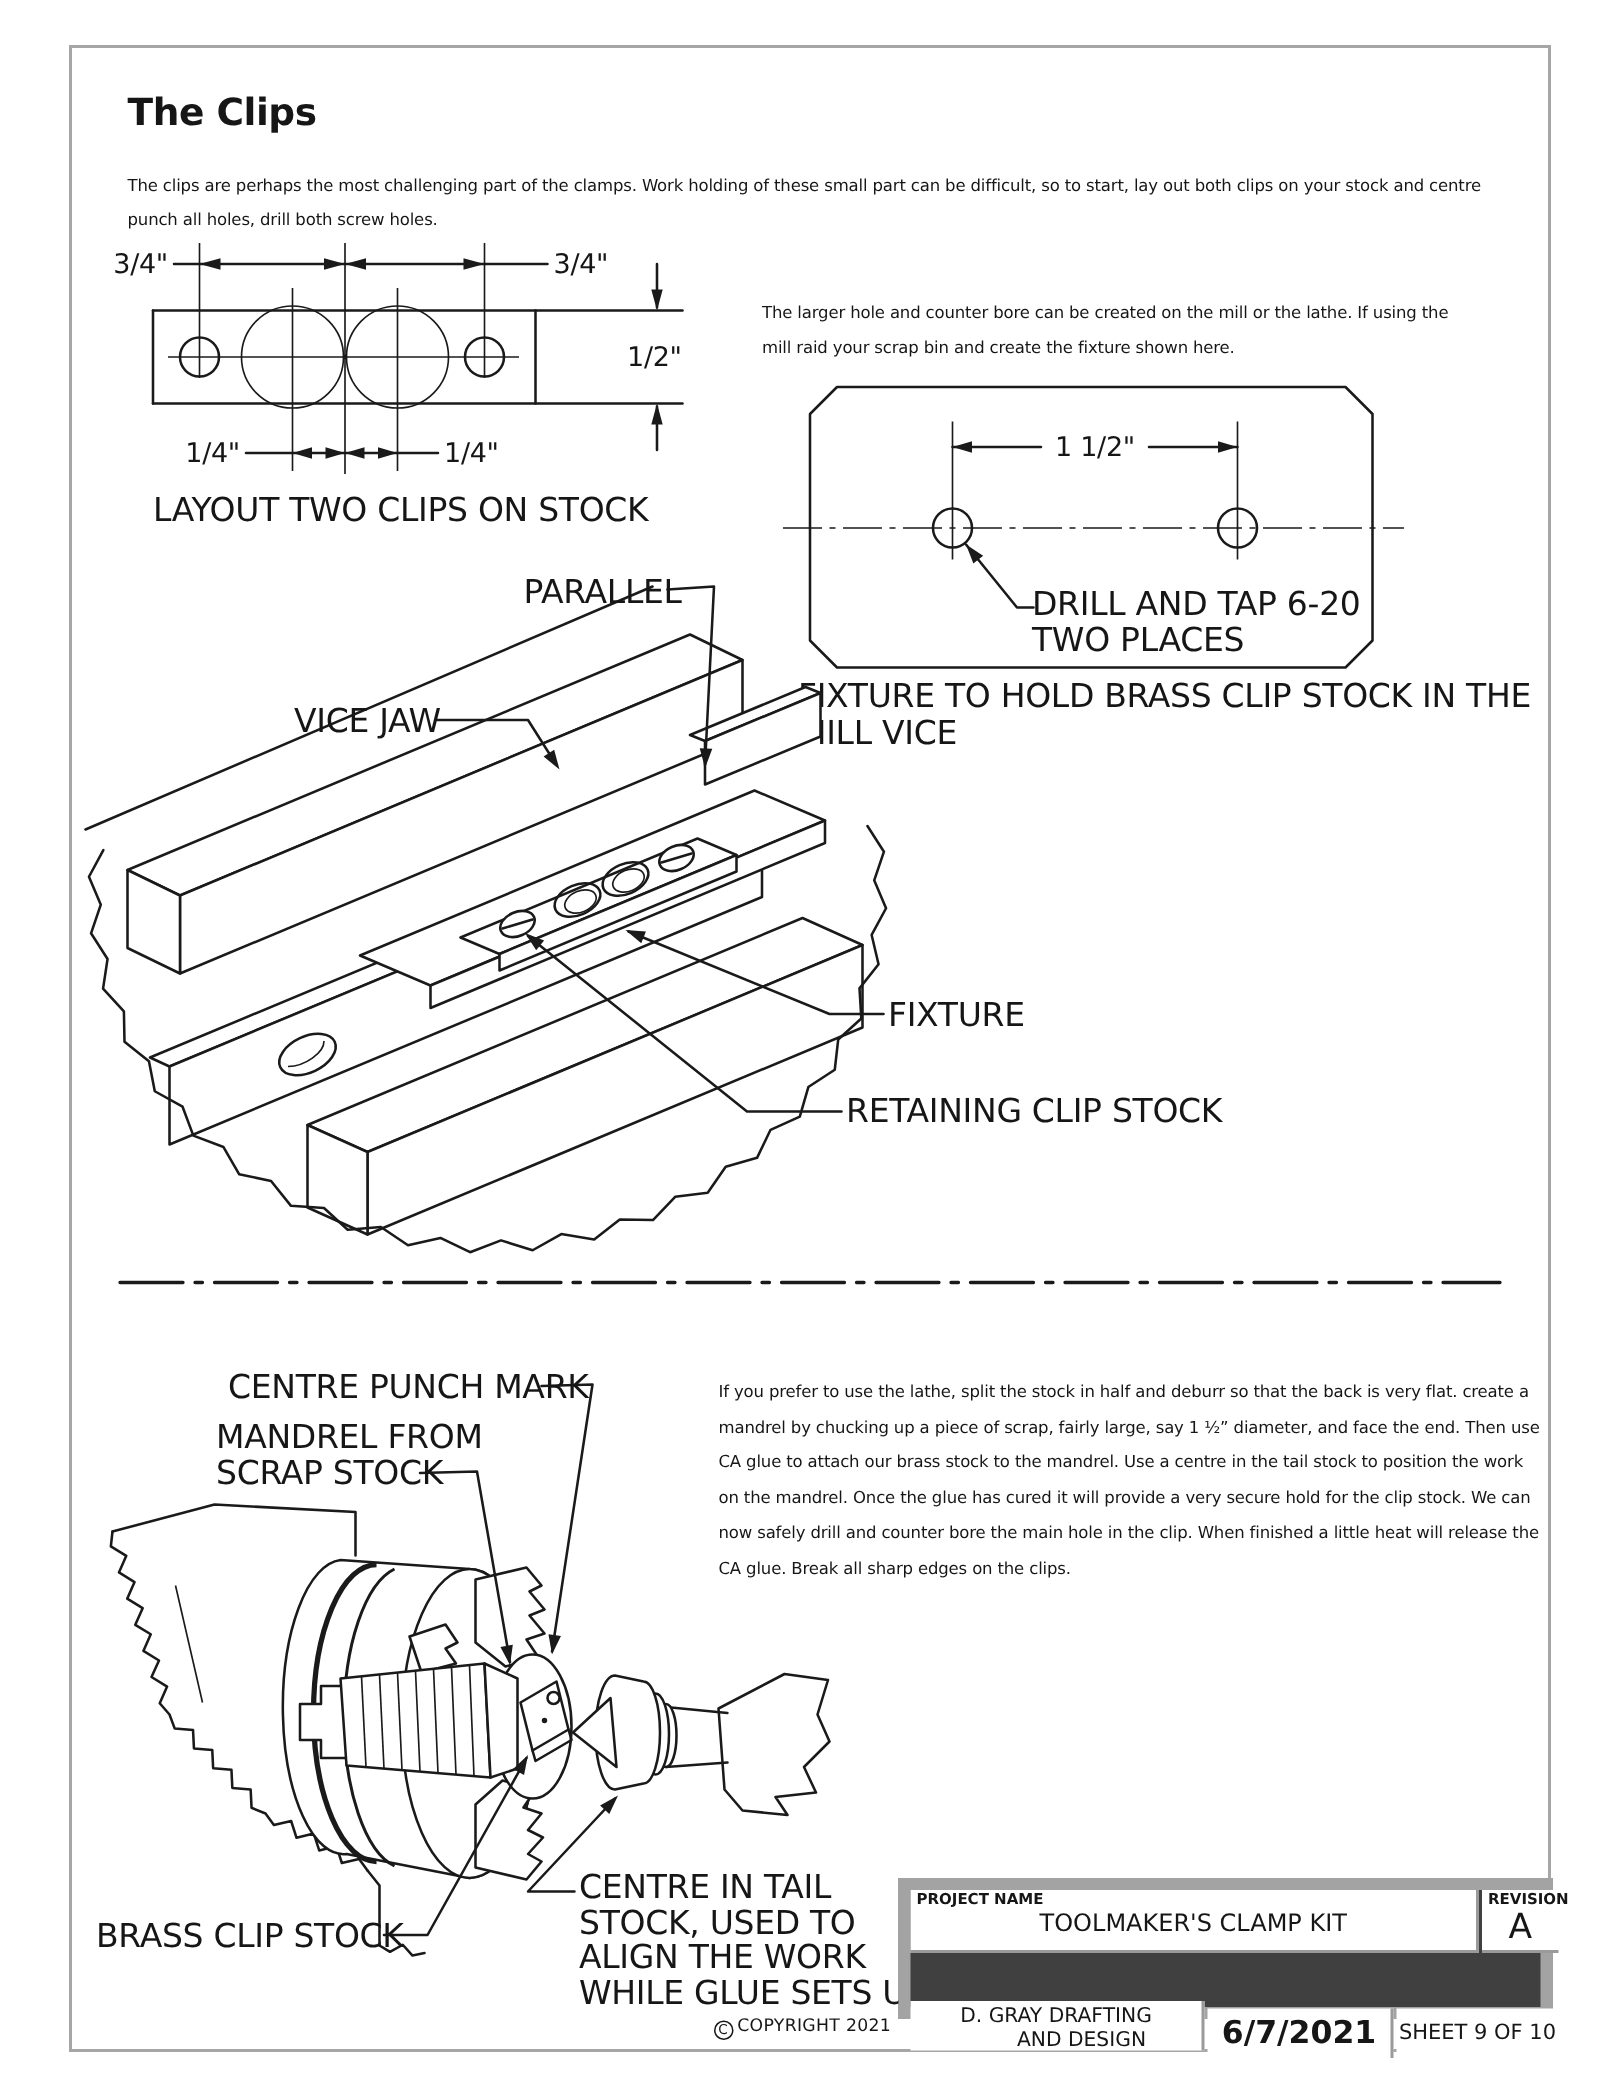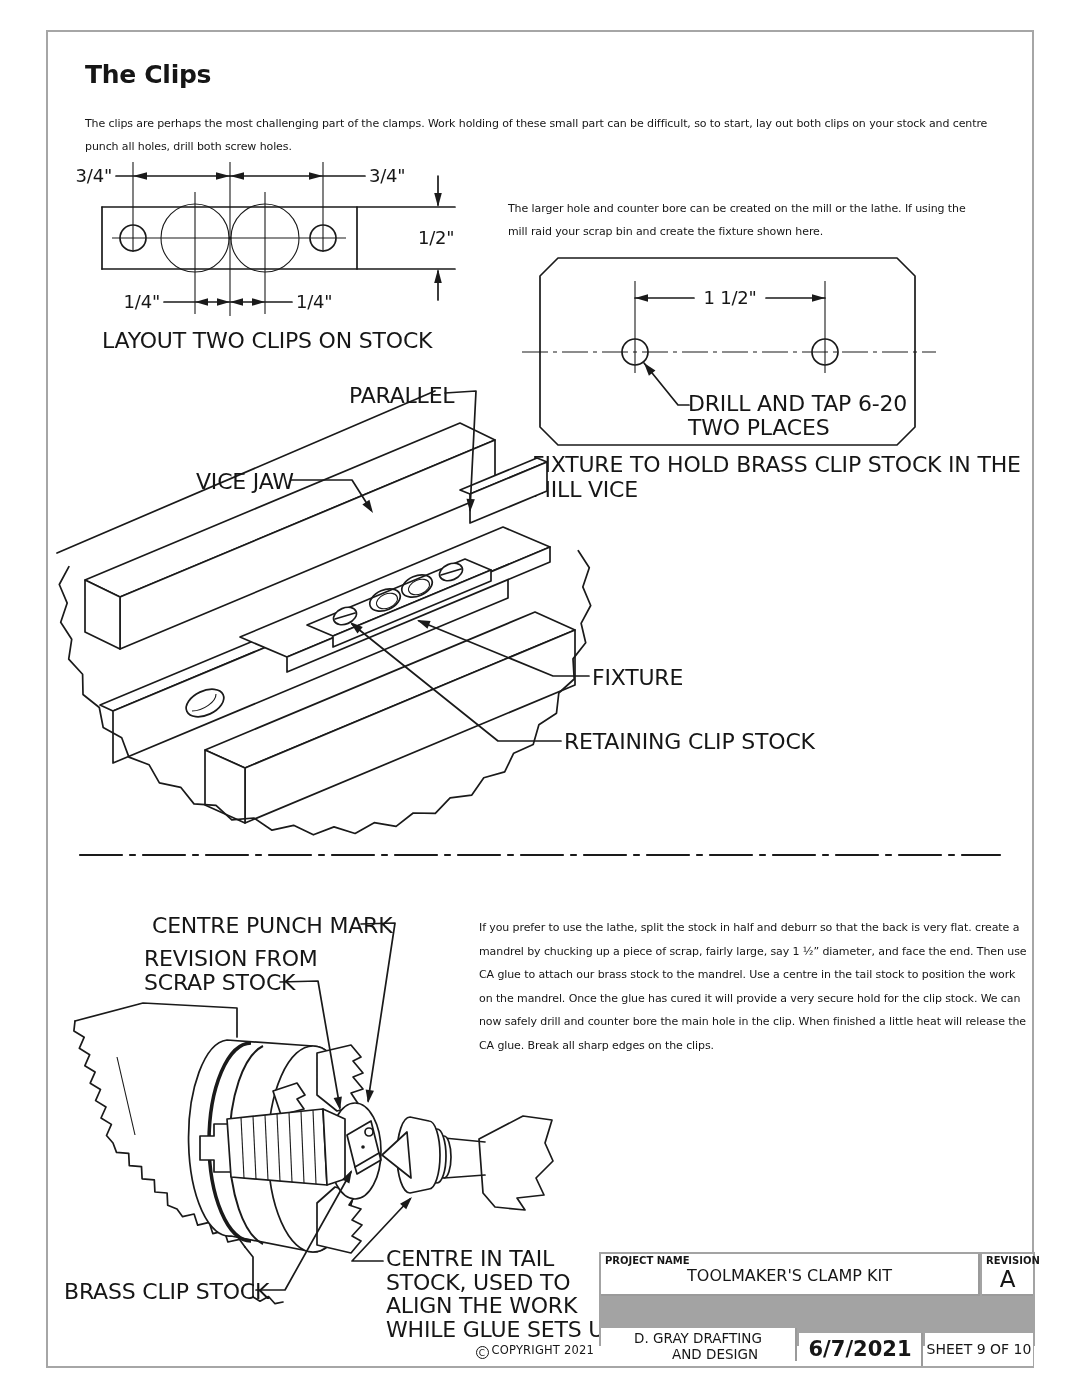--- a/index.html
+++ b/index.html
@@ -10,21 +10,21 @@
   .para { font-size:11px; line-height:23px; letter-spacing:-0.1px;margin-top:20px; }
   .lbl { font-size:22px; white-space:nowrap; letter-spacing:-0.2px; }
   .lbl div { line-height:23.5px; }
   svg text.dim { font-size:18px; fill:#161616; letter-spacing:-0.2px; }
   svg { overflow:visible; }
   .stroke { fill:none; stroke:#1a1a1a; stroke-width:1.7; stroke-linejoin:round; stroke-linecap:round; }
   .wfill { fill:#ffffff; stroke:#1a1a1a; stroke-width:1.7; stroke-linejoin:round; }
   .thin  { fill:none; stroke:#1a1a1a; stroke-width:1.1; }
   .arrow { fill:#1a1a1a; stroke:none; }
   
-  .tb { position:absolute; left:599px; top:1252px; width:436px; height:94px; border:2px solid #a3a3a3; background:#a3a3a3; }
+  .tb { position:absolute; left:599px; top:1252px; width:436px; height:94px; border:8px solid #a3a3a3; background:#404040; }
   .tb .cell { position:absolute; border-color:#9a9a9a; background:#fff; }
   .tb .cap  { position:absolute; left:4px; top:1px; font-size:10px; font-weight:bold; letter-spacing:0; }
   .tb .big  { width:100%; text-align:center; }
   .copyright { font-size:11.5px; letter-spacing:0.2px; }
   .copyright .csym { display:inline-block; border:1.2px solid #161616; border-radius:50%; width:13px; height:13px; line-height:12px; text-align:center; font-size:9px; vertical-align:-2px; margin-right:3px; }
 </style>
 </head>
 <body>
 
 <div class="page-border"></div>
@@ -208,21 +208,21 @@
 
 <div class="lbl abs" style="left:349px; top:383px;">PARALLEL</div>
 <div class="lbl abs" style="left:196px; top:469px;">VICE JAW</div>
 <div class="lbl abs" style="left:592px; top:665px;">FIXTURE</div>
 <div class="lbl abs" style="left:564px; top:729px;">RETAINING CLIP STOCK</div>
 
 <div class="para abs" style="left:479px; top:896px; width:552px; line-height:23.5px;">If you prefer to use the lathe, split the stock in half and deburr so that the back is very flat. create a mandrel by chucking up a piece of scrap, fairly large, say 1 ½” diameter, and face the end. Then use CA glue to attach our brass stock to the mandrel. Use a centre in the tail stock to position the work on the mandrel. Once the glue has cured it will provide a very secure hold for the clip stock. We can now safely drill and counter bore the main hole in the clip. When finished a little heat will release the CA glue. Break all sharp edges on the clips.</div>
 
 <div class="lbl abs" style="left:152px; top:913px;">CENTRE PUNCH MARK</div>
 <div class="lbl abs" style="left:144px; top:947px;">
-  <div>REVISION FROM</div>
+  <div>MANDREL FROM</div>
   <div>SCRAP STOCK</div>
 </div>
 <div class="lbl abs" style="left:64px; top:1279px;">BRASS CLIP STOCK</div>
 <div class="lbl abs" style="left:386px; top:1247px;">
   <div>CENTRE IN TAIL</div>
   <div>STOCK, USED TO</div>
   <div>ALIGN THE WORK</div>
   <div>WHILE GLUE SETS UP</div>
 </div>
 

